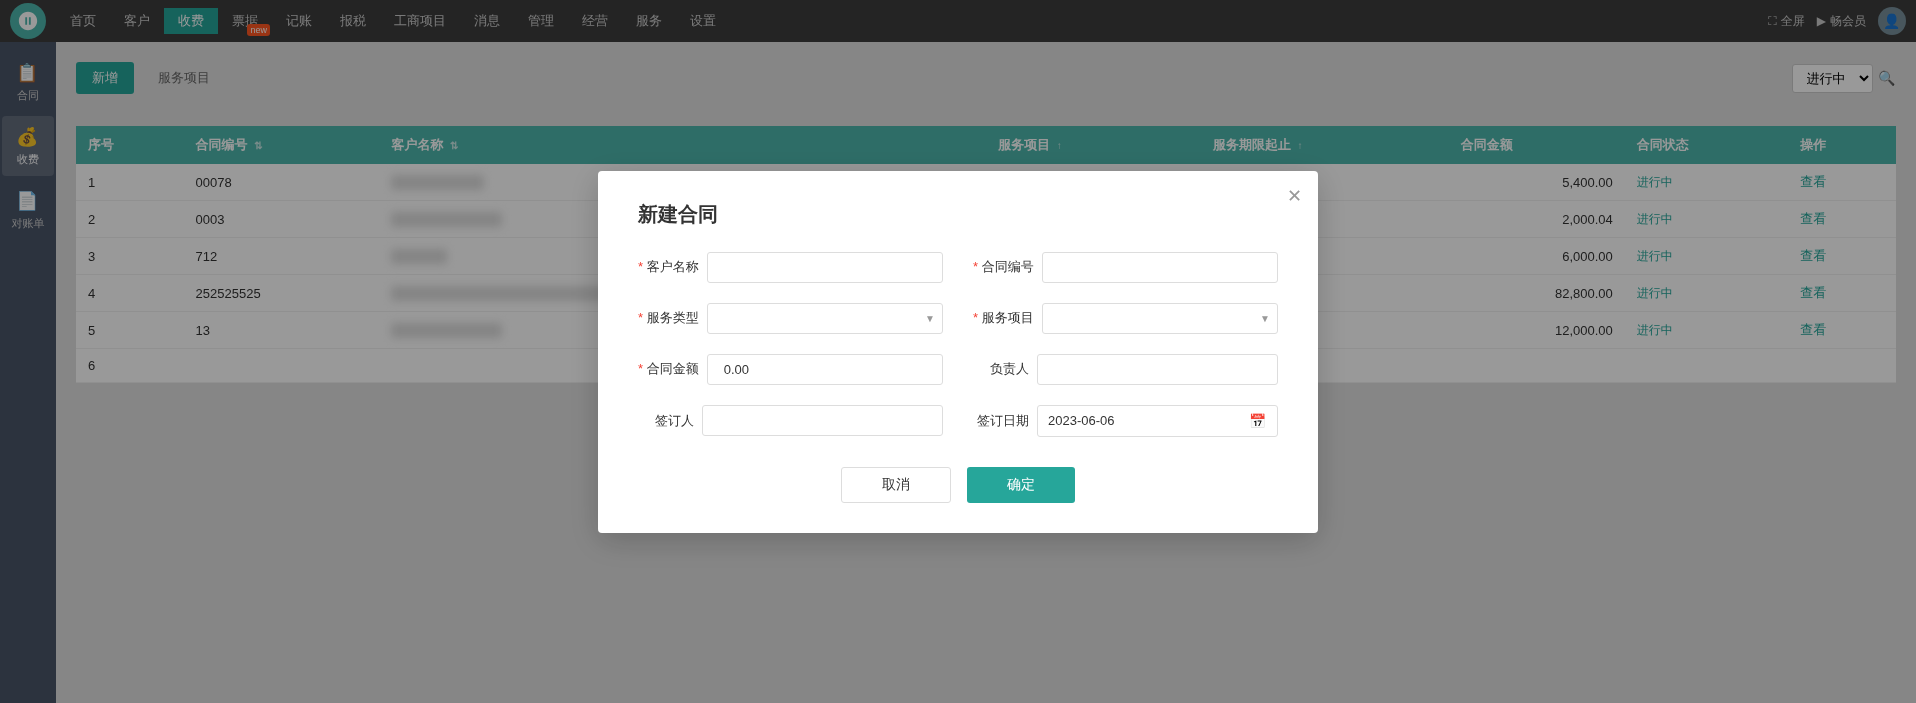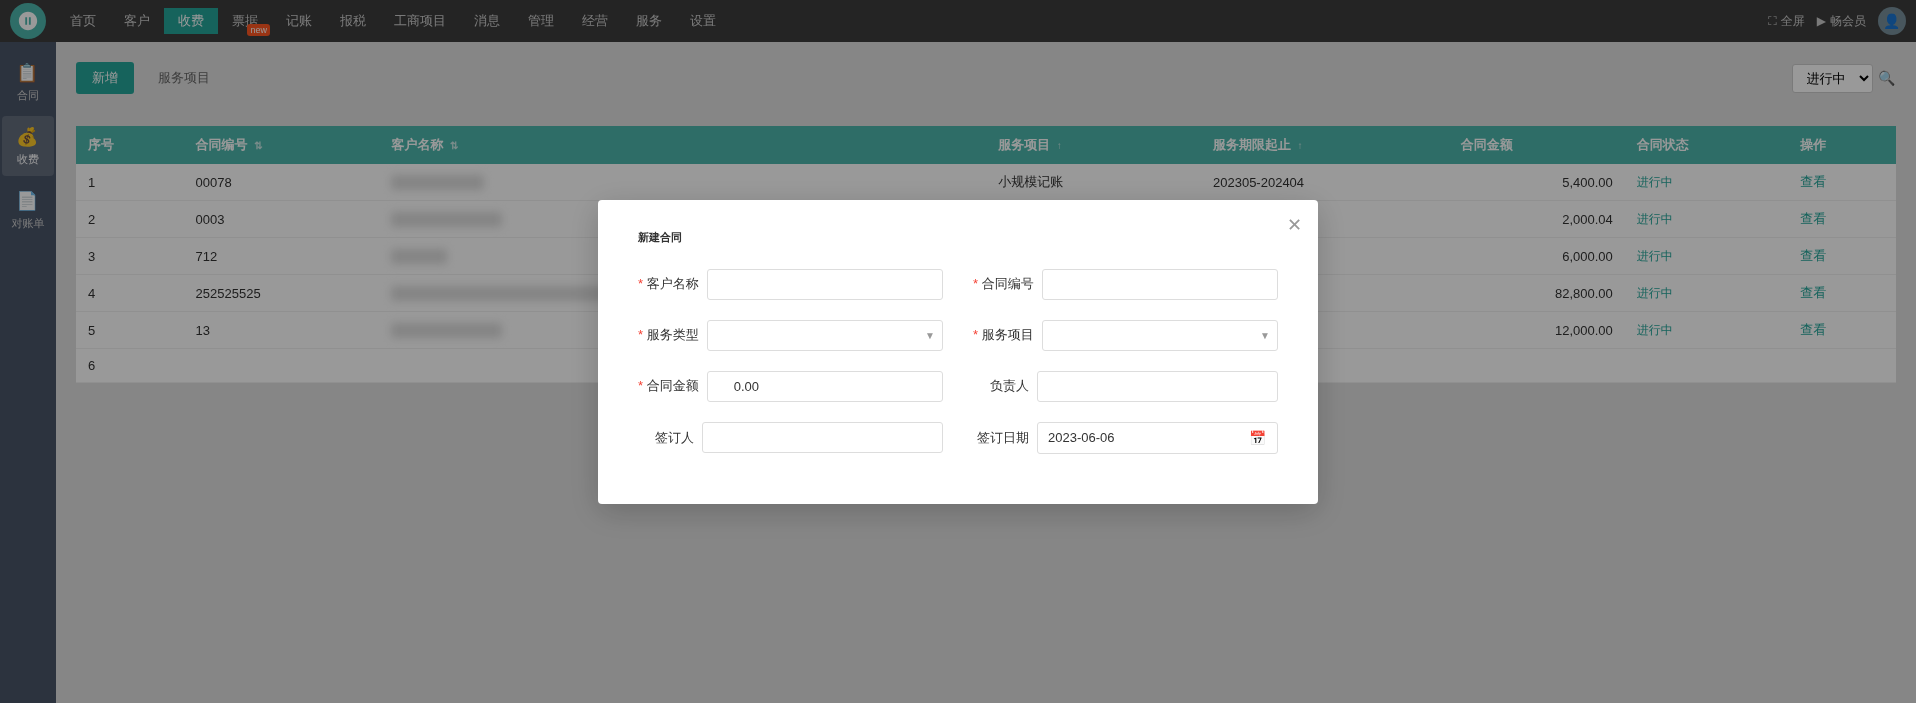--- a/index.html
+++ b/index.html
@@ -232,21 +232,21 @@
     }
     .modal {
       background: #fff;
       border-radius: 4px;
       width: 720px;
       padding: 30px 40px;
       position: relative;
       box-shadow: 0 8px 32px rgba(0,0,0,0.2);
     }
     .modal-title {
-      font-size: 11px;
+      font-size: 20px;
       font-weight: bold;
       color: #333;
       margin-bottom: 24px;
     }
     .modal-close {
       position: absolute;
       top: 14px;
       right: 16px;
       background: none;
       border: none;
@@ -273,21 +273,21 @@
       text-align: right;
     }
     .form-label.required::before {
       content: "* ";
       color: #f44336;
     }
     .form-input {
       flex: 1;
       border: 1px solid #ddd;
       border-radius: 3px;
-      padding: 7px 26px;
+      padding: 7px 16px;
       font-size: 13px;
       color: #333;
       outline: none;
     }
     .form-select-wrap {
       flex: 1;
       position: relative;
     }
     .form-select {
       width: 100%;
@@ -544,14 +544,18 @@
       <div class="form-group">
         <label class="form-label">签订日期</label>
         <div class="form-input-date">
           <span>2023-06-06</span>
           <span style="color:#999; font-size:14px;">📅</span>
         </div>
       </div>
     </div>
 
 
+    <div class="modal-footer">
+      <button class="btn-cancel">取消</button>
+      <button class="btn-confirm">确定</button>
+    </div>
   </div>
 </div>
 
 </body></html>

